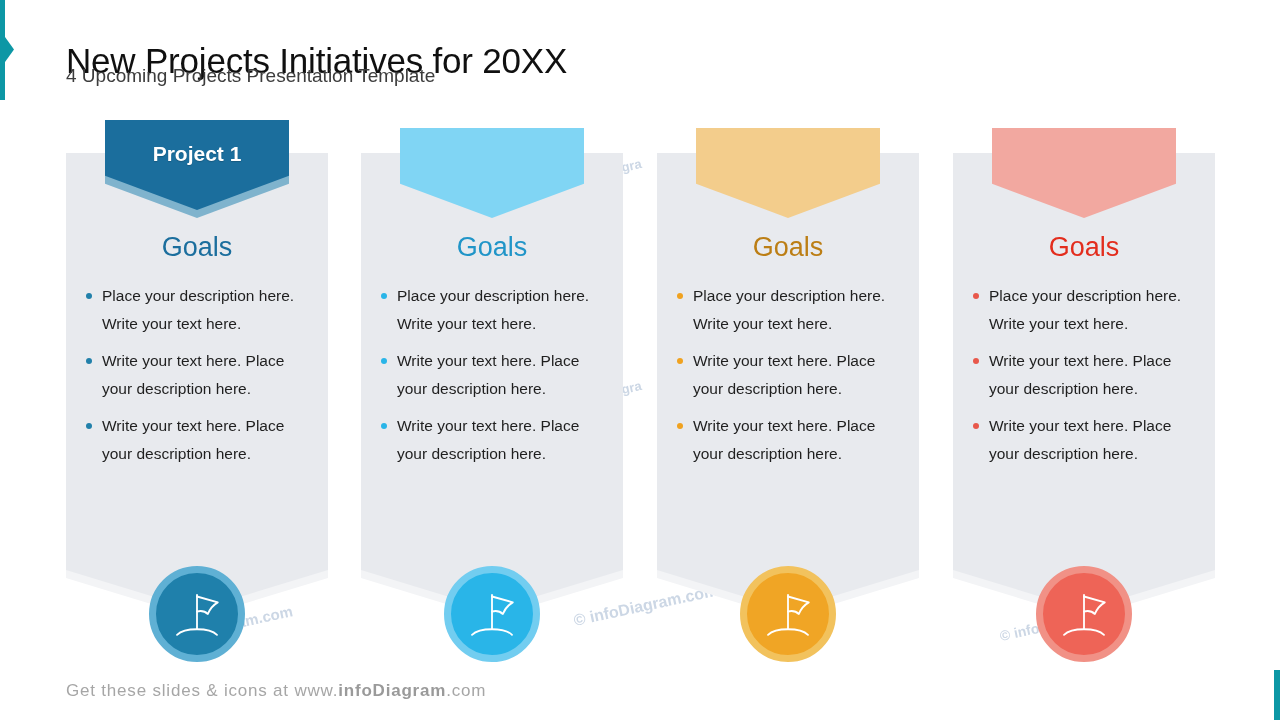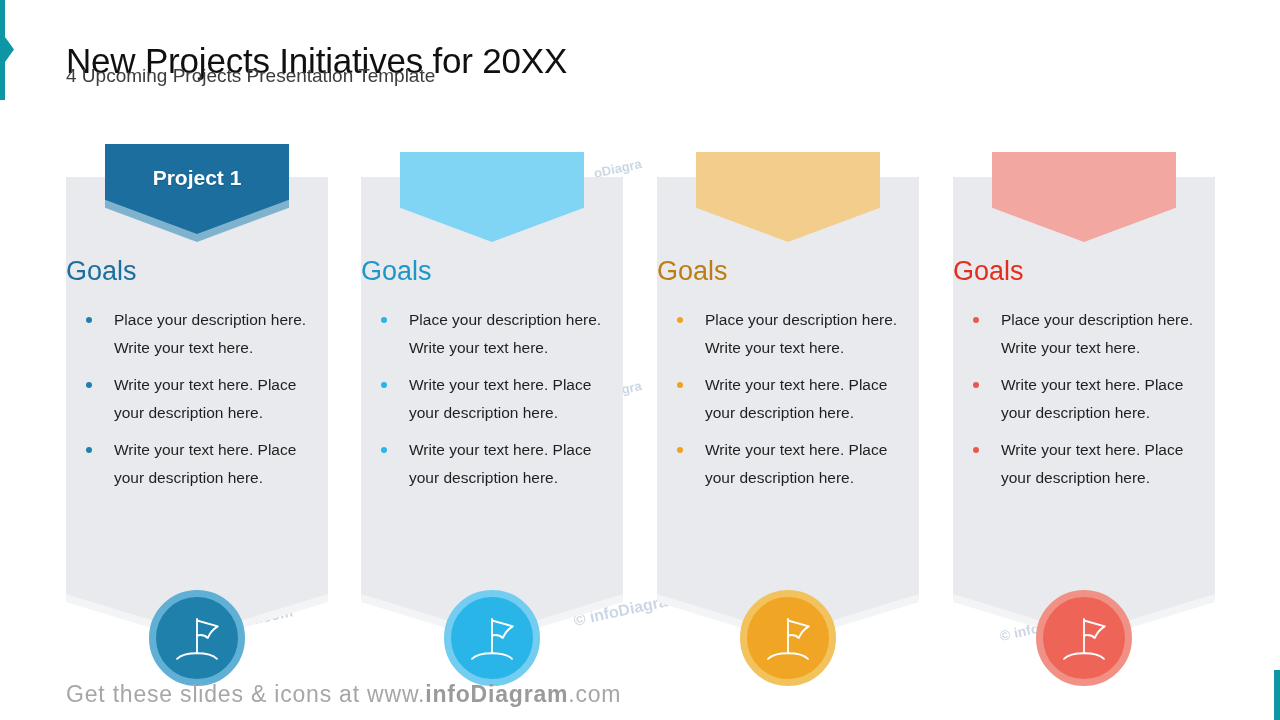--- a/index.html
+++ b/index.html
@@ -16,45 +16,45 @@
 
   .slide-title{position:absolute;left:66px;top:18px;font-size:35px;font-weight:400;color:#101010;
     letter-spacing:-0.2px;z-index:7;}
   .slide-subtitle{position:absolute;left:66px;top:65px;font-size:19px;font-weight:400;color:#3c3c3c;z-index:7;}
 
   
   .wm{position:absolute;z-index:0;color:var(--wm);white-space:nowrap;
       transform:rotate(-12deg);transform-origin:left center;font-weight:700;}
 
   
-  .col{position:absolute;top:120px;width:254px;height:560px;margin-top:24px;}
+  .col{position:absolute;top:120px;width:254px;height:560px;}
   .card-band{position:absolute;left:0;top:41px;width:262px;height:457px;background:var(--card-band);
     clip-path:polygon(0 0,100% 0,100% 91.25%,50% 100%,0 91.25%);z-index:1;}
   .card-body{position:absolute;left:0;top:33px;width:262px;height:457px;background:var(--card-bg);
     clip-path:polygon(0 0,100% 0,100% 91.25%,50% 100%,0 91.25%);z-index:2;}
   .banner-accent{position:absolute;left:39px;top:8px;width:184px;height:90px;background:var(--banner-accent);
     clip-path:polygon(0 0,100% 0,100% 62%,50% 100%,0 62%);z-index:3;}
   .banner{position:absolute;left:39px;top:0;width:184px;height:90px;background:var(--banner);
     clip-path:polygon(0 0,100% 0,100% 62%,50% 100%,0 62%);z-index:4;
     text-align:center;}
   .banner-label{display:block;padding-top:22px;font-size:21px;font-weight:700;color:#ffffff;
     text-shadow:0 1px 1px rgba(0,0,0,0.18);}
-  .goals-heading{position:absolute;left:0;top:112px;width:262px;
+  .goals-heading{position:absolute;left:0;top:112px;width:262px;text-align:center;
     font-size:27px;font-weight:400;color:var(--heading);z-index:5;}
   .bullets{position:absolute;left:20px;right:10px;top:162px;margin:0;padding:0;list-style:none;z-index:5;}
-  .bullets li{display:flex;gap:22px;margin-bottom:9px;font-size:15.5px;line-height:28px;color:#1f1f1f;}
+  .bullets li{display:flex;gap:10px;margin-bottom:9px;font-size:15.5px;line-height:28px;color:#1f1f1f;}
   .dot{flex:none;width:6px;height:6px;border-radius:50%;background:var(--bullet);margin-top:11px;}
   .circle{position:absolute;left:83px;top:446px;width:82px;height:82px;border-radius:50%;
     border:7px solid var(--circle-ring);background:var(--circle-fill);z-index:6;
     display:flex;align-items:center;justify-content:center;}
   .flag-svg{width:50px;height:56px;}
   .flag-svg path{fill:none;stroke:#ffffff;stroke-width:2.2;stroke-linecap:round;stroke-linejoin:round;}
 
   
-  .footer{position:absolute;left:66px;top:681px;font-size:23px;letter-spacing:0.8px;
+  .footer{position:absolute;left:66px;top:681px;font-size:17px;letter-spacing:0.8px;
     color:var(--footer);z-index:7;}
   .footer .brand{font-weight:700;color:#9a9a9a;}
 </style>
 </head>
 <body style="--teal: #0d97a5; --card-bg: #e8eaee; --card-band: #f3f4f6; --wm: #ccd7e5; --footer: #a6a6a6;">
 
 <div class="accent-bar-tl"></div>
 <div class="accent-arrow-tl"></div>
 <div class="accent-bar-br"></div>
 

